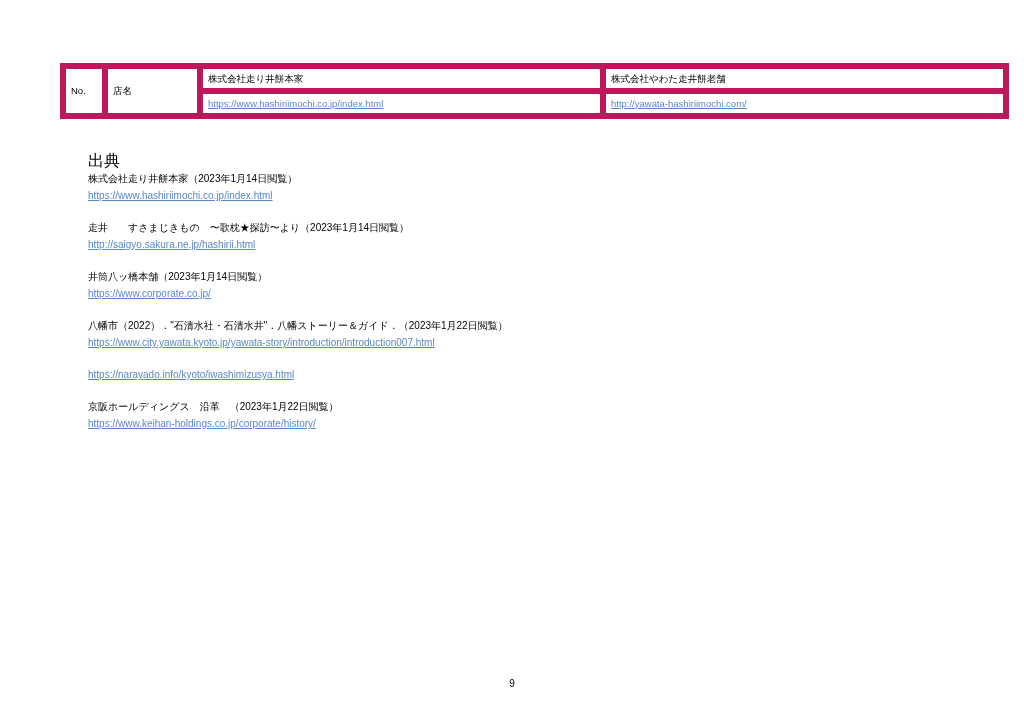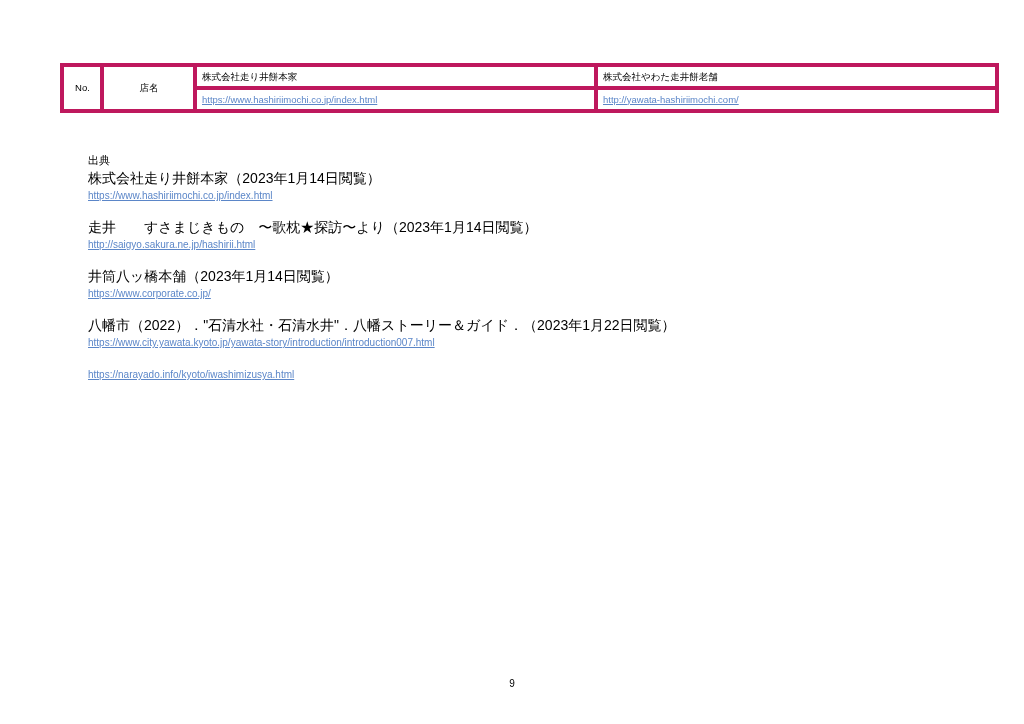--- a/index.html
+++ b/index.html
@@ -29,60 +29,60 @@
   .ref-table {
     position: absolute;
     left: 60px;
     top: 63px;
     width: 904px;
     border-collapse: collapse;
     table-layout: fixed;
     font-size: 9.5px;
   }
   .ref-table td {
-    border: 4px solid #be185d;
+    border: 6px solid #be185d;
     padding: 2px 4px 2px 5px;
     vertical-align: middle;
     height: 15px;
     line-height: 14px;
     font-size: 9.5px;
     color: #000;
     overflow: hidden;
     white-space: nowrap;
   }
   .col-no { width: 27px; text-align: left; }
   .col-name { width: 80px; }
   .col-shop { width: 388px; }
   .rowspan-cell {
-    text-align: center;
+    text-align: left;
   }
   .ref-table a {
     color: #5b86c8;
     text-decoration: underline;
     font-size: 9.5px;
   }
 
   
   .sources {
     position: absolute;
     left: 88px;
     top: 152px;
     width: 860px;
   }
   .src-heading {
-    font-size: 11px;
+    font-size: 16px;
     line-height: 17px;
     color: #000;
     margin: 0 0 1px 0;
   }
   .src-block {
     margin-bottom: 15px;
   }
   .src-line {
-    font-size: 14px;
+    font-size: 10px;
     line-height: 17px;
     color: #000;
     white-space: pre;
   }
   .src-url {
     display: block;
     font-size: 10px;
     line-height: 17px;
     color: #5b86c8;
     text-decoration: underline;
@@ -149,18 +149,22 @@
 
     <div class="src-block">
       <div class="src-line">八幡市（2022）．"石清水社・石清水井"．八幡ストーリー＆ガイド．（2023年1月22日閲覧）</div>
       <a class="src-url" href="#">https://www.city.yawata.kyoto.jp/yawata-story/introduction/introduction007.html</a>
     </div>
 
     <div class="src-block">
       <a class="src-url" href="#">https://narayado.info/kyoto/iwashimizusya.html</a>
     </div>
 
+    <div class="src-block">
+      <div class="src-line">京阪ホールディングス　沿革　（2023年1月22日閲覧）</div>
+      <a class="src-url" href="#">https://www.keihan-holdings.co.jp/corporate/history/</a>
+    </div>
 
   </div>
 
   <div class="page-number">9</div>
 
 </div>
 
 </body></html>

